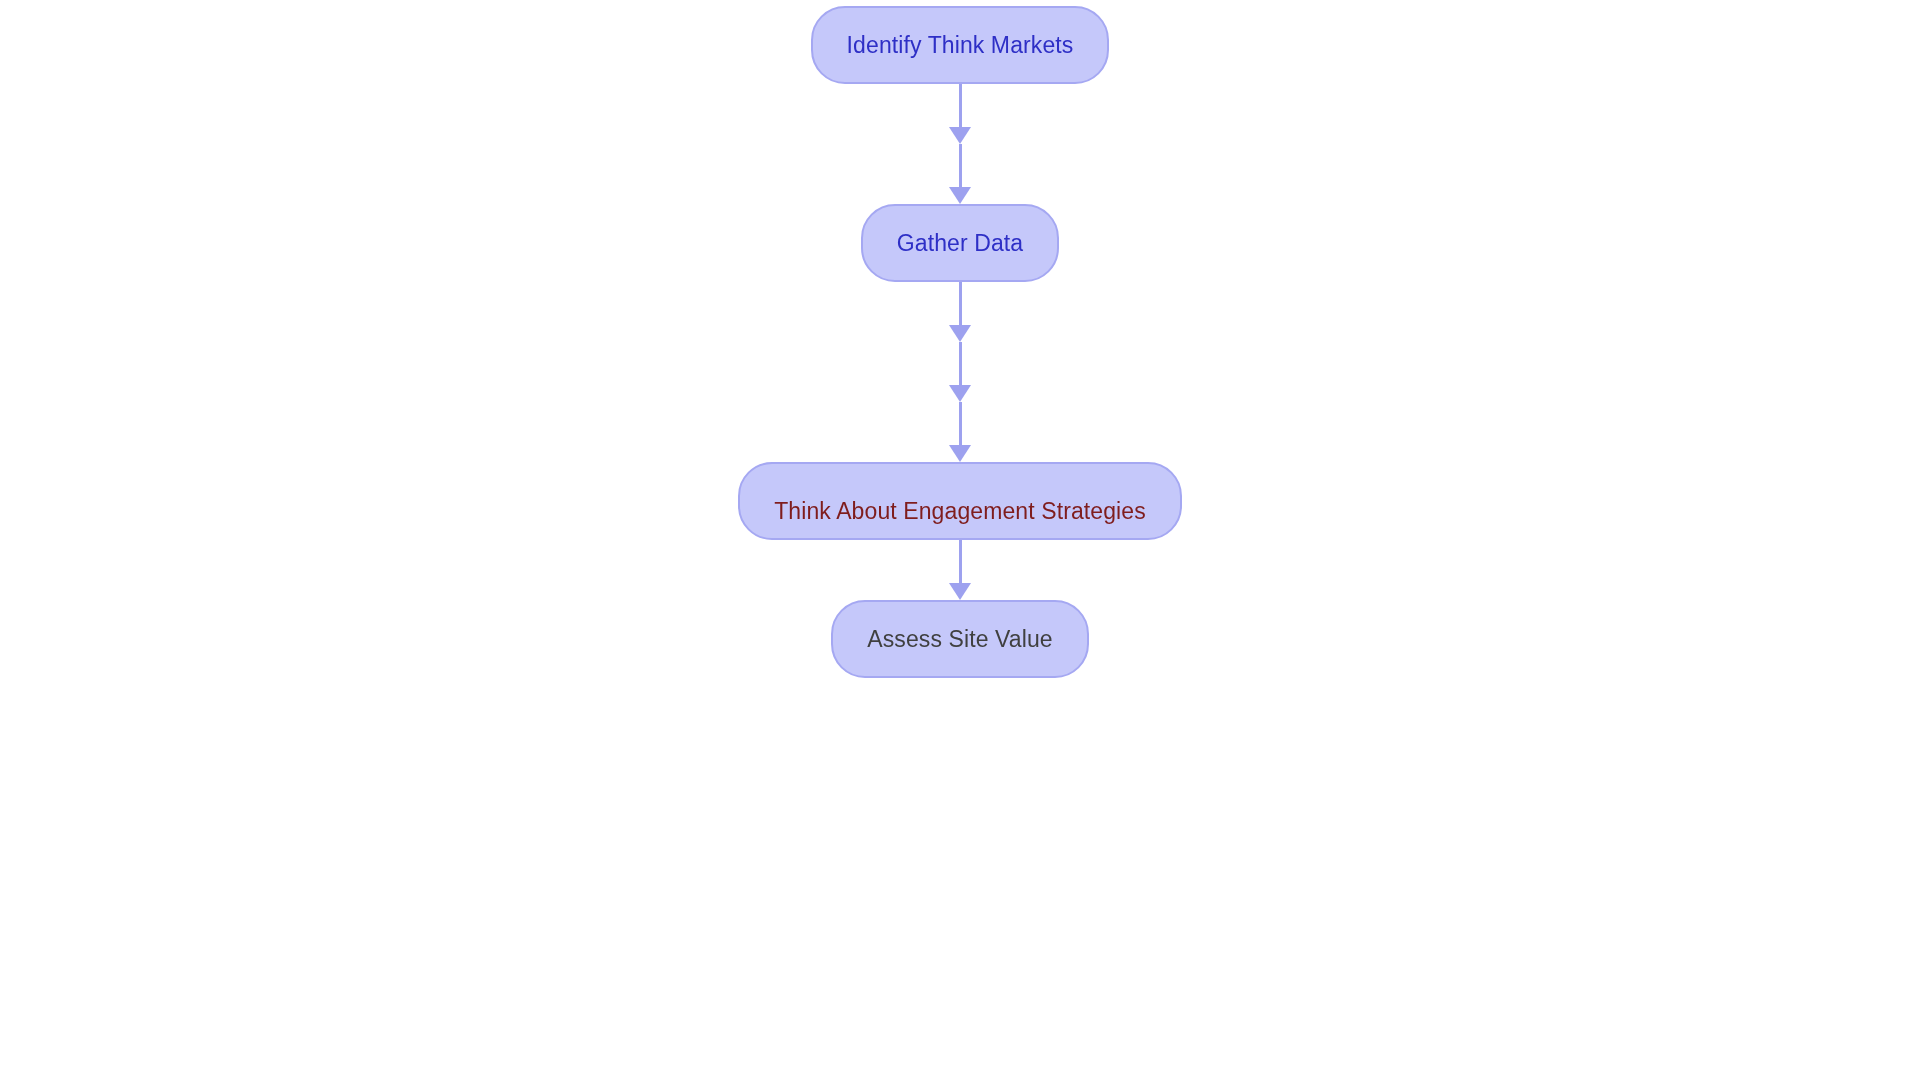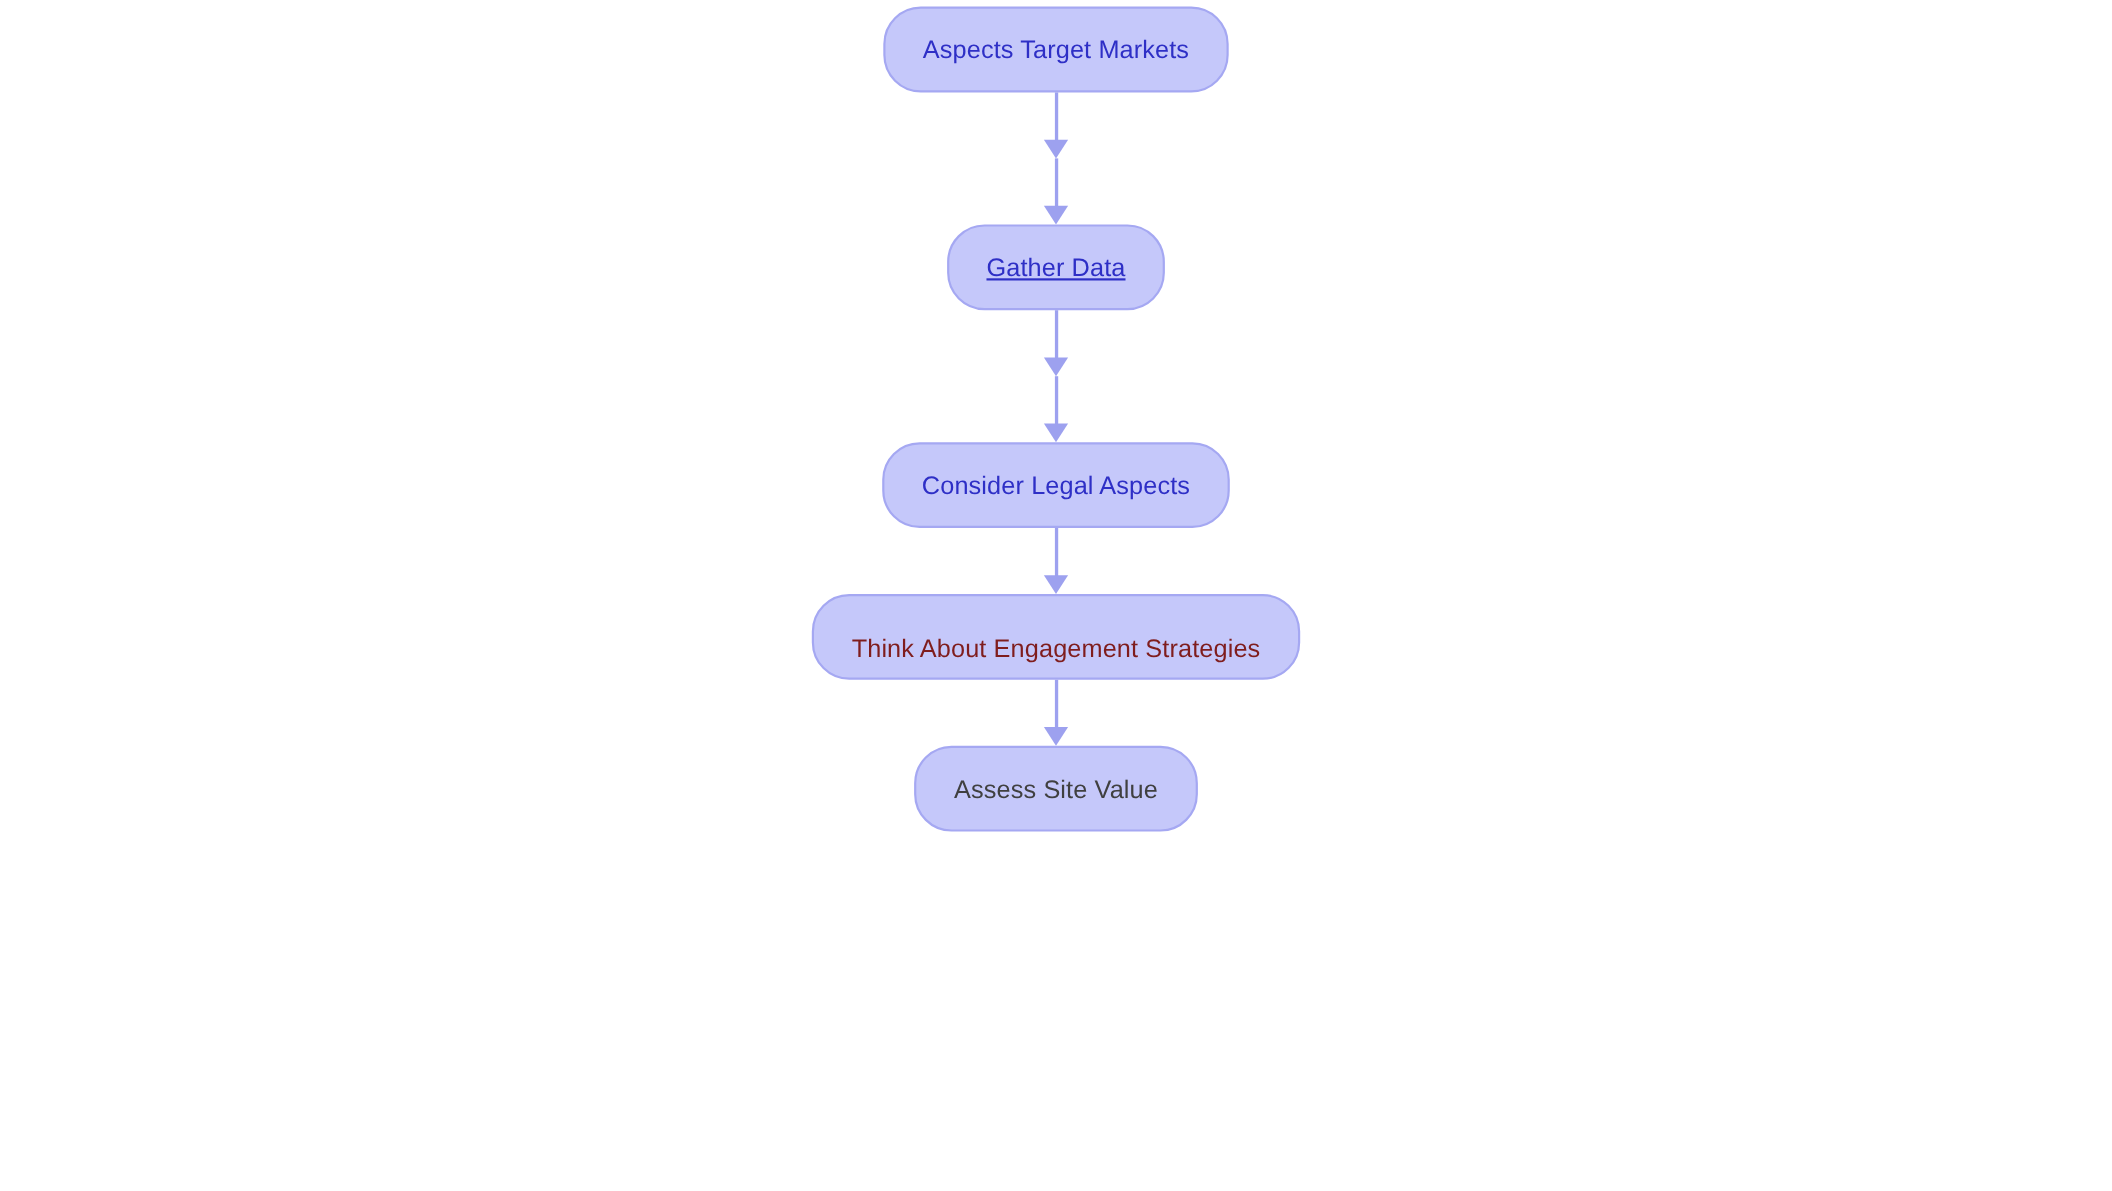--- a/index.html
+++ b/index.html
@@ -87,57 +87,52 @@
   }
 </style>
 </head>
 <body>
 
 <div id="flow-canvas" style="background: rgb(255, 255, 255);">
   <div class="flow-column">
 
     <div class="node-row" style="margin-top:6px;">
       <div class="flow-node" style="background: rgb(197, 200, 250); border-color: rgb(165, 168, 242);">
-        <span class="flow-node-label" style="color: rgb(46, 47, 198);">Aspects Target Markets</span>
+        <span class="flow-node-label" style="color: rgb(46, 47, 198);">Identify Think Markets</span>
       </div>
     </div>
 
     <div class="connector">
       <div class="connector-line" style="height: 44px; background: rgb(157, 161, 239);"></div>
       <div class="connector-head" style="border-top-color: rgb(157, 161, 239);"></div>
     </div>
 
 
     <div class="connector">
       <div class="connector-line" style="height: 44px; background: rgb(157, 161, 239);"></div>
       <div class="connector-head" style="border-top-color: rgb(157, 161, 239);"></div>
     </div>
 
     <div class="node-row">
       <div class="flow-node" style="background: rgb(197, 200, 250); border-color: rgb(165, 168, 242);">
-        <span class="flow-node-label" style="color: rgb(46, 47, 198); text-decoration: underline;">Gather Data</span>
+        <span class="flow-node-label" style="color: rgb(46, 47, 198);">Gather Data</span>
       </div>
     </div>
 
     <div class="connector">
       <div class="connector-line" style="height: 44px; background: rgb(157, 161, 239);"></div>
       <div class="connector-head" style="border-top-color: rgb(157, 161, 239);"></div>
     </div>
 
 
     <div class="connector">
       <div class="connector-line" style="height: 44px; background: rgb(157, 161, 239);"></div>
       <div class="connector-head" style="border-top-color: rgb(157, 161, 239);"></div>
     </div>
 
-    <div class="node-row">
-      <div class="flow-node" style="background: rgb(197, 200, 250); border-color: rgb(165, 168, 242);">
-        <span class="flow-node-label" style="color: rgb(46, 47, 198);">Consider Legal Aspects</span>
-      </div>
-    </div>
 
     <div class="connector">
       <div class="connector-line" style="height: 44px; background: rgb(157, 161, 239);"></div>
       <div class="connector-head" style="border-top-color: rgb(157, 161, 239);"></div>
     </div>
 
     <div class="node-row">
       <div class="flow-node" style="background: rgb(197, 200, 250); border-color: rgb(165, 168, 242);">
         <span class="flow-node-label" style="color: #7f1d1d; margin-top: 21px;">Think About Engagement Strategies</span>
       </div>

